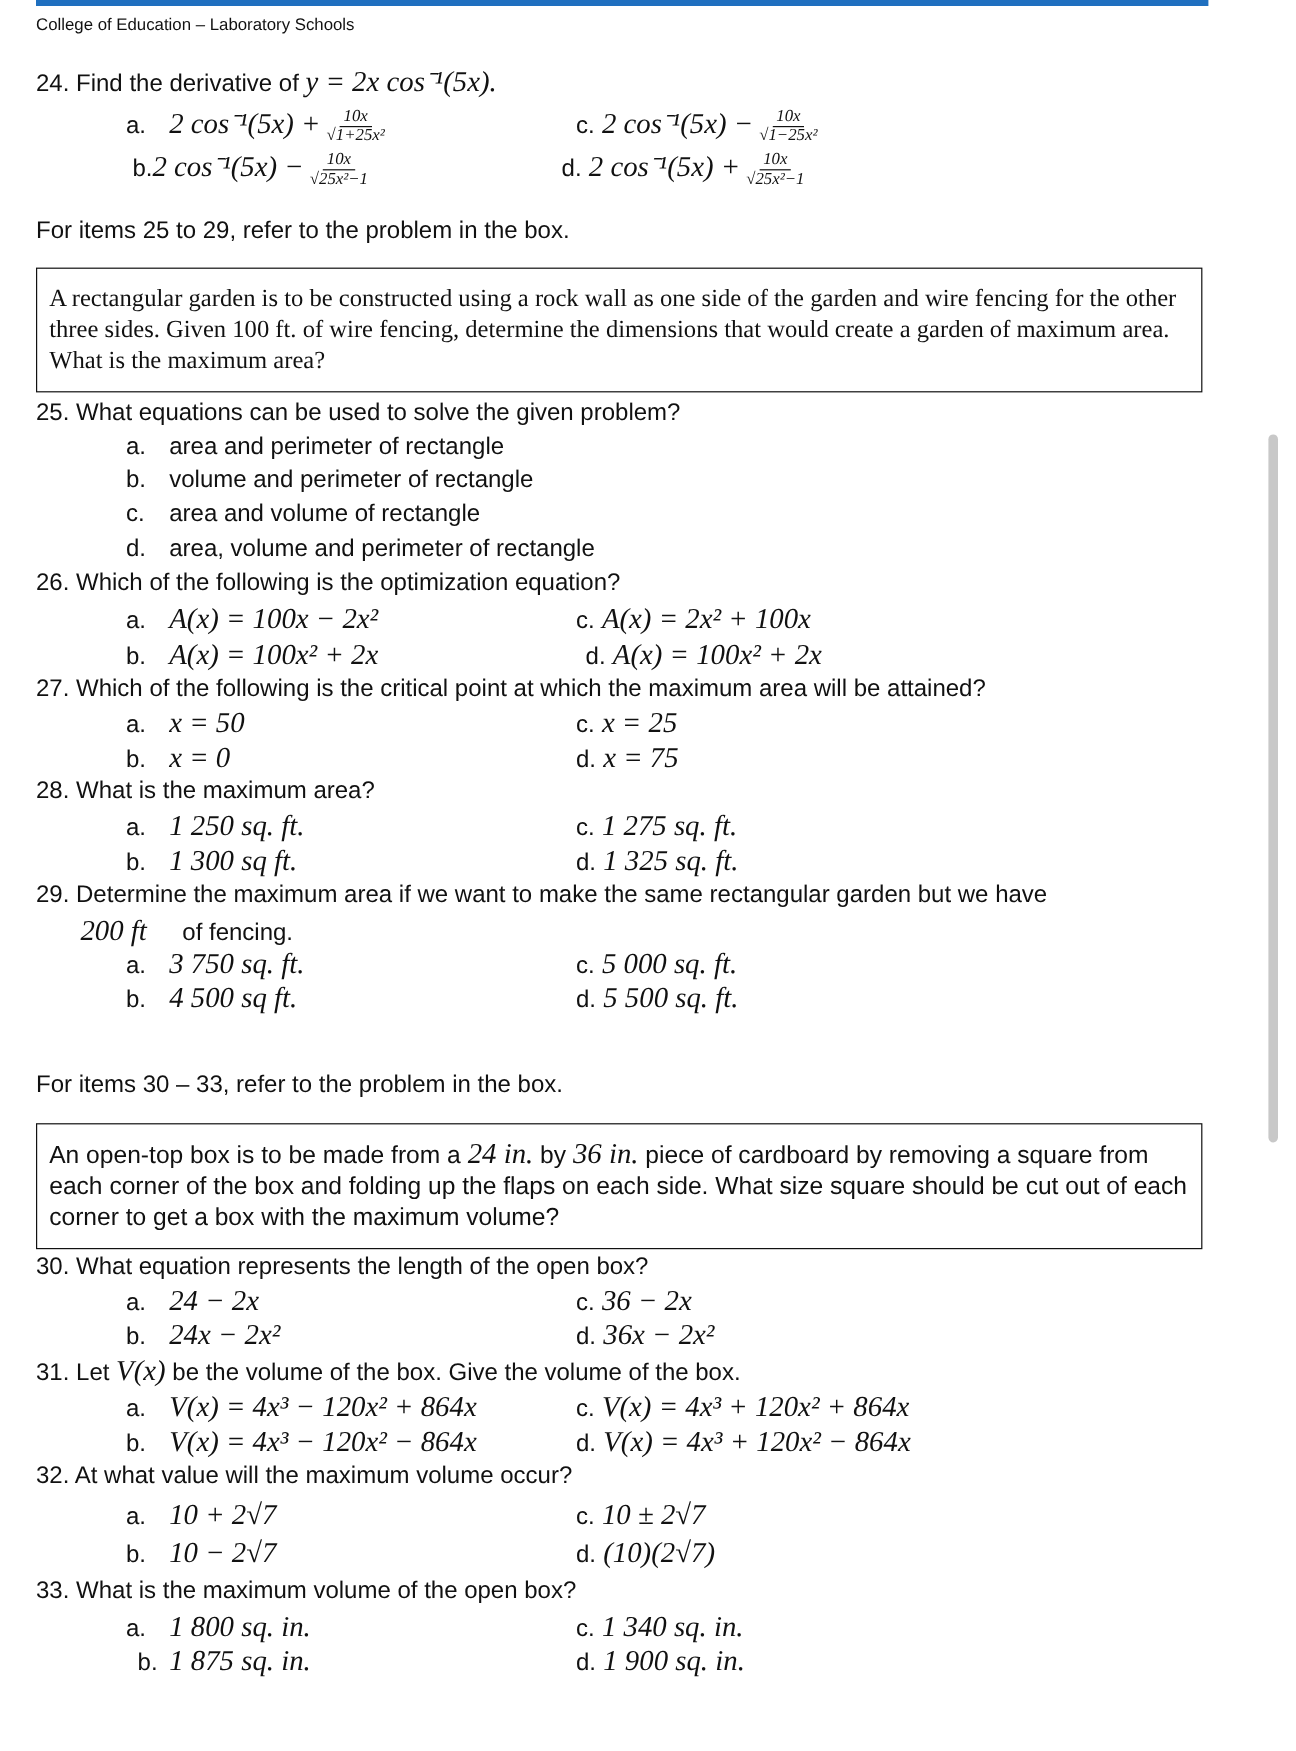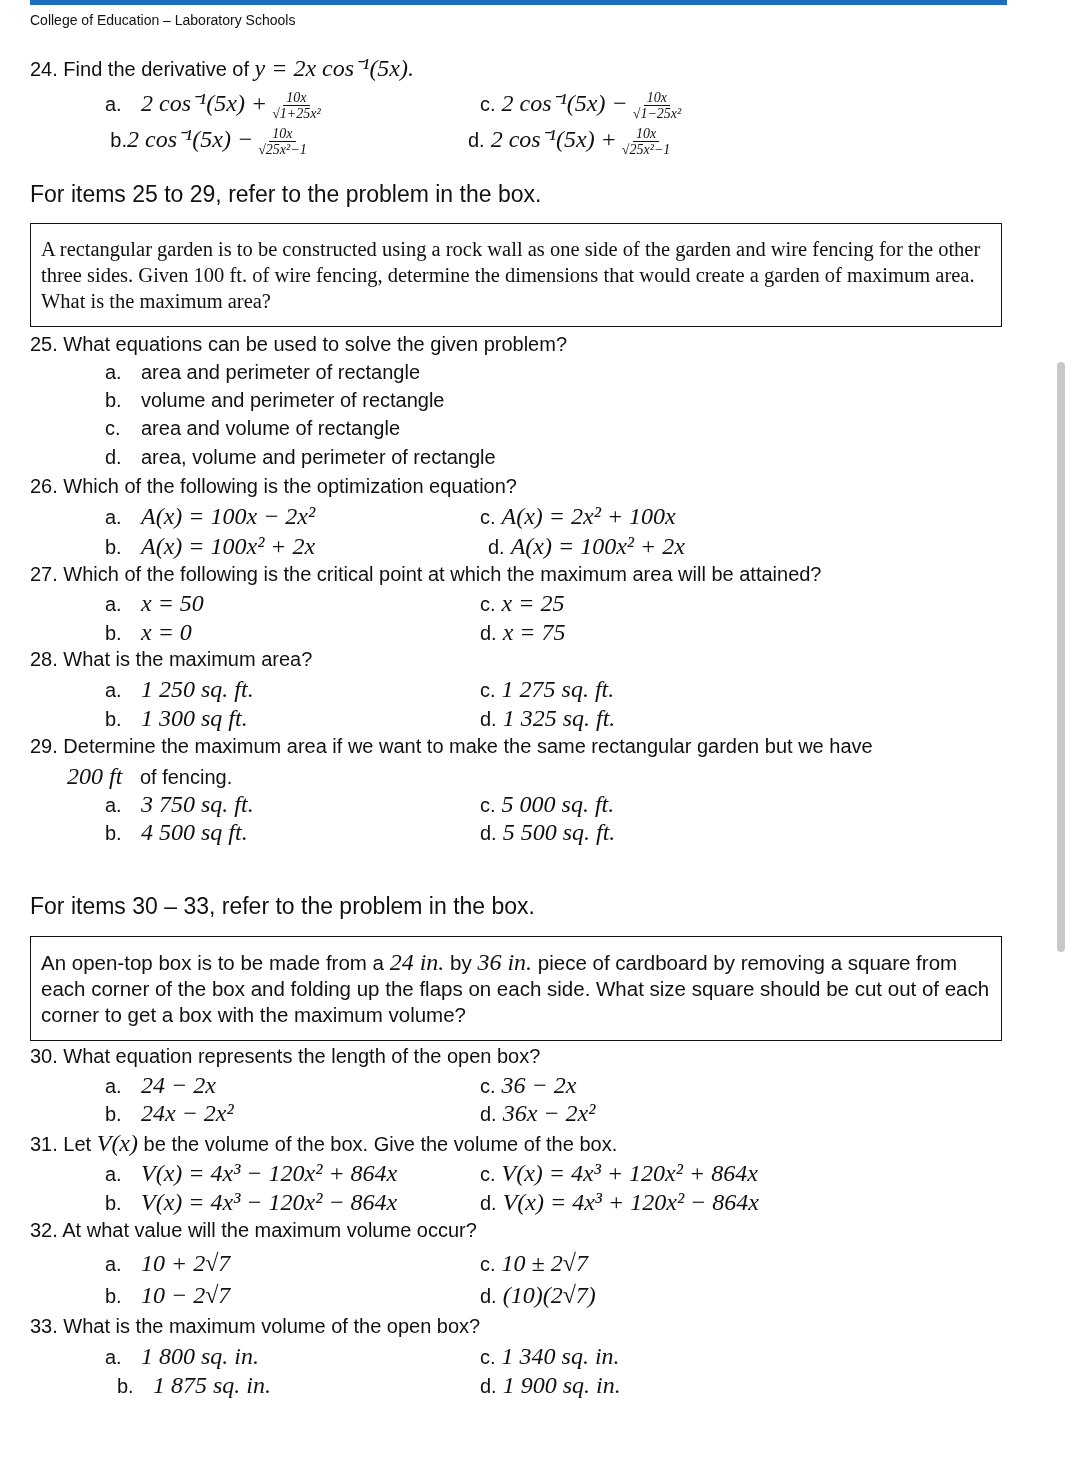--- a/index.html
+++ b/index.html
@@ -10,21 +10,21 @@
   .topbar { position: absolute; left: 30px; top: 0; width: 977px; height: 5px; background: #1f6fbf; }
   .header { position: absolute; left: 30px; top: 12px; font-size: 14px; }
   .q { position: absolute; left: 30px; font-size: 20px; white-space: nowrap; }
   .opt { position: absolute; font-size: 20px; white-space: nowrap; }
   .opt .lbl { display: inline-block; width: 36px; }
   .opt.right .lbl { width: auto; margin-right: 6px; }
   .mi { font-family: "Liberation Serif", serif; font-style: italic; font-size: 24px; }
   .frac { display: inline-flex; flex-direction: column; align-items: center; vertical-align: middle; font-family: "Liberation Serif", serif; font-style: italic; font-size: 14px; line-height: 15px; margin-left: 2px; }
   .frac .num { border-bottom: 1.5px solid #111; padding: 0 3px; }
   .frac .den { padding: 0 3px; }
-  .intro { position: absolute; left: 30px; font-size: 23px; }
+  .intro { position: absolute; left: 30px; font-size: 20px; }
   .box {
     position: absolute; left: 30px; width: 950px; border: 1.5px solid #111;
     padding: 12px 10px; font-size: 20.5px; line-height: 26px;
   }
   .scrollbar { position: absolute; left: 1057px; top: 362px; width: 8px; height: 590px; background: #c8c8c8; border-radius: 4px; }
 </style>
 </head>
 <body>
 
 <div class="topbar"></div>
@@ -70,21 +70,21 @@
 <div class="opt right" style="left:480px; top:590px;"><span class="lbl">c.</span><span class="mi">x = 25</span></div>
 <div class="opt right" style="left:480px; top:619px;"><span class="lbl">d.</span><span class="mi">x = 75</span></div>
 
 <div class="q" style="top:648px;">28. What is the maximum area?</div>
 <div class="opt" style="left:105px; top:676px;"><span class="lbl">a.</span><span class="mi">1 250 sq. ft.</span></div>
 <div class="opt" style="left:105px; top:705px;"><span class="lbl">b.</span><span class="mi">1 300 sq ft.</span></div>
 <div class="opt right" style="left:480px; top:676px;"><span class="lbl">c.</span><span class="mi">1 275 sq. ft.</span></div>
 <div class="opt right" style="left:480px; top:705px;"><span class="lbl">d.</span><span class="mi">1 325 sq. ft.</span></div>
 
 <div class="q" style="top:735px;">29. Determine the maximum area if we want to make the same rectangular garden but we have</div>
-<div class="q" style="left:67px; top:763px;"><span class="mi">200 ft</span><span style="margin-left:12px;"> of fencing.</span></div>
+<div class="q" style="left:67px; top:763px;"><span class="mi">200 ft</span><span style="margin-left:24px;"> of fencing.</span></div>
 <div class="opt" style="left:105px; top:791px;"><span class="lbl">a.</span><span class="mi">3 750 sq. ft.</span></div>
 <div class="opt" style="left:105px; top:819px;"><span class="lbl">b.</span><span class="mi">4 500 sq ft.</span></div>
 <div class="opt right" style="left:480px; top:791px;"><span class="lbl">c.</span><span class="mi">5 000 sq. ft.</span></div>
 <div class="opt right" style="left:480px; top:819px;"><span class="lbl">d.</span><span class="mi">5 500 sq. ft.</span></div>
 
 <div class="intro" style="top:893px;">For items 30 – 33, refer to the problem in the box.</div>
 
 <div class="box" style="top:936px;"><span>An open-top box is to be made from a </span><span class="mi">24 in.</span><span> by </span><span class="mi">36 in.</span><span> piece of cardboard by removing a square from each corner of the box and folding up the flaps on each side. What size square should be cut out of each corner to get a box with the maximum volume?</span></div>
 
 <div class="q" style="top:1045px;">30. What equation represents the length of the open box?</div>
@@ -100,17 +100,17 @@
 <div class="opt right" style="left:480px; top:1189px;"><span class="lbl">d.</span><span class="mi">V(x) = 4x³ + 120x² − 864x</span></div>
 
 <div class="q" style="top:1219px;">32. At what value will the maximum volume occur?</div>
 <div class="opt" style="left:105px; top:1250px;"><span class="lbl">a.</span><span class="mi">10 + 2√7</span></div>
 <div class="opt" style="left:105px; top:1282px;"><span class="lbl">b.</span><span class="mi">10 − 2√7</span></div>
 <div class="opt right" style="left:480px; top:1250px;"><span class="lbl">c.</span><span class="mi">10 ± 2√7</span></div>
 <div class="opt right" style="left:480px; top:1282px;"><span class="lbl">d.</span><span class="mi">(10)(2√7)</span></div>
 
 <div class="q" style="top:1315px;">33. What is the maximum volume of the open box?</div>
 <div class="opt" style="left:105px; top:1343px;"><span class="lbl">a.</span><span class="mi">1 800 sq. in.</span></div>
-<div class="opt" style="left:117px; top:1372px;"><span class="lbl">b.</span><span class="mi">1 875 sq. in.</span></div>
+<div class="opt" style="left:105px; top:1372px;text-align:center;"><span class="lbl">b.</span><span class="mi">1 875 sq. in.</span></div>
 <div class="opt right" style="left:480px; top:1343px;"><span class="lbl">c.</span><span class="mi">1 340 sq. in.</span></div>
 <div class="opt right" style="left:480px; top:1372px;"><span class="lbl">d.</span><span class="mi">1 900 sq. in.</span></div>
 
 <div class="scrollbar"></div>
 
 </body></html>

